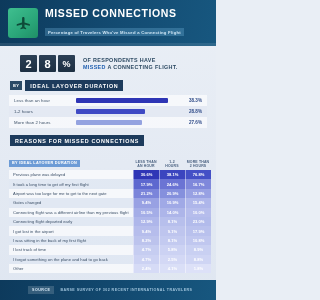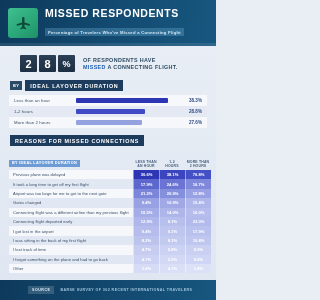--- a/index.html
+++ b/index.html
@@ -210,21 +210,21 @@
 
   <div class="header">
     <div class="logo">
       <span>
         <svg width="18" height="18" viewBox="0 0 24 24">
           <path fill="#0e4a38" d="M20.5 13.2 14 11.4V5.6c0-.9-.7-1.6-1.6-1.6s-1.6.7-1.6 1.6v5.8L4.3 13.2c-.4.1-.7.5-.7.9v1.1c0 .3.3.5.6.4l6.6-1.7v3.5l-1.9 1.3c-.2.1-.3.3-.3.5v.8c0 .2.2.4.4.3l3.4-.8 3.4.8c.2.1.4-.1.4-.3v-.8c0-.2-.1-.4-.3-.5l-1.9-1.3v-3.5l6.6 1.7c.3.1.6-.1.6-.4v-1.1c0-.4-.3-.8-.7-.9z"></path>
         </svg>
       </span>
     </div>
     <div class="head-text">
-      <div class="head-title">MISSED RESPONDENTS</div>
+      <div class="head-title">MISSED CONNECTIONS</div>
       <div class="head-sub">Percentage of Travelers Who've Missed a Connecting Flight</div>
     </div>
   </div>
 
   <div class="stat">
     <div class="digits">
       <div class="digit">2</div>
       <div class="digit">8</div>
       <div class="digit pct">%</div>
     </div>

